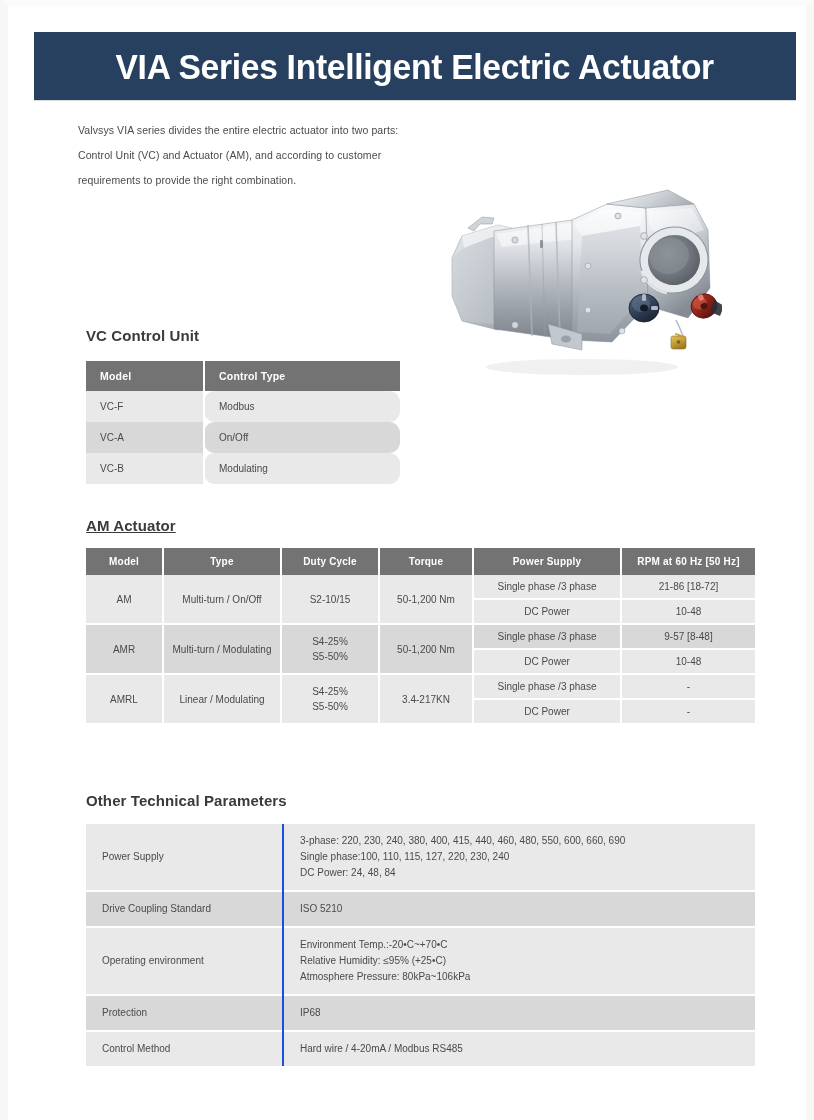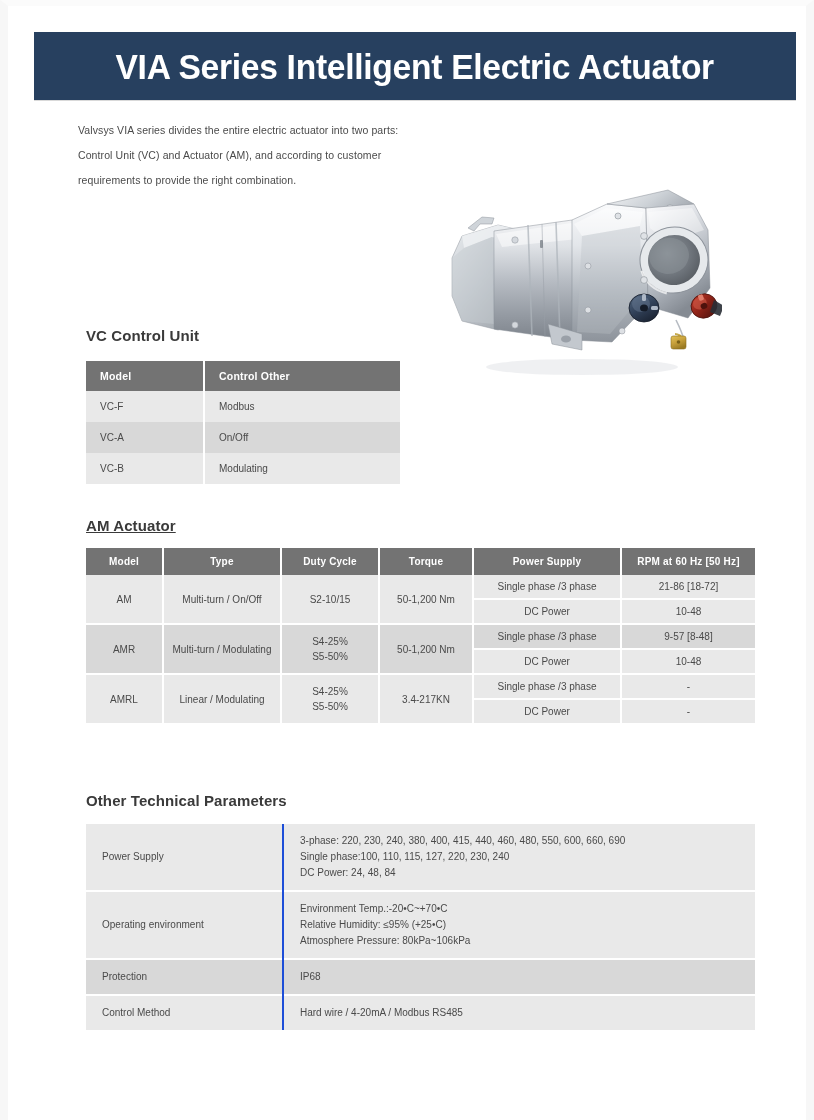--- a/index.html
+++ b/index.html
@@ -112,21 +112,21 @@
 
   
   #tbl-vc {
     left: 78px;
     top: 355px;
     width: 314px;
   }
   #tbl-vc td { height: 13px; }
   .r-light { background: #e9e9e9; }
   .r-dark  { background: #d8d8d8; padding-left: 48px; }
-  #tbl-vc td.sep { border-left: 2px solid #ffffff; }
+  #tbl-vc td.sep { border-left: 2px solid #ffffff; border-radius: 11px; }
   #tbl-vc th.sep { border-left: 2px solid #ffffff; }
 
   
   #tbl-am {
     left: 78px;
     top: 542px;
     width: 669px;
     text-align: center;
   }
   #tbl-am th {
@@ -311,21 +311,21 @@
   <div class="section-heading" id="h-vc">VC Control Unit</div>
 
   <table class="tbl" id="tbl-vc">
     <colgroup>
         <col style="width:118px">
         <col style="width:196px">
       </colgroup>
     <thead>
       <tr>
         <th>Model</th>
-        <th class="sep">Control Other</th>
+        <th class="sep">Control Type</th>
       </tr>
     </thead>
     <tbody>
       <tr class="r-light">
         <td>VC-F</td>
         <td class="sep">Modbus</td>
       </tr>
       <tr class="r-dark">
         <td>VC-A</td>
         <td class="sep">On/Off</td>
@@ -410,20 +410,24 @@
         <col style="width:197px">
         <col style="width:472px">
       </colgroup>
     <tbody>
       <tr class="r-light">
         <td>Power Supply</td>
         <td class="valcol multi">3-phase: 220, 230, 240, 380, 400, 415, 440, 460, 480, 550, 600, 660, 690
 Single phase:100, 110, 115, 127, 220, 230, 240
 DC Power: 24, 48, 84</td>
       </tr>
+      <tr class="r-dark">
+        <td>Drive Coupling Standard</td>
+        <td class="valcol multi">ISO 5210</td>
+      </tr>
       <tr class="r-light">
         <td>Operating environment</td>
         <td class="valcol multi">Environment Temp.:-20•C~+70•C
 Relative Humidity: ≤95% (+25•C)
 Atmosphere Pressure: 80kPa~106kPa</td>
       </tr>
       <tr class="r-dark">
         <td>Protection</td>
         <td class="valcol multi">IP68</td>
       </tr>

